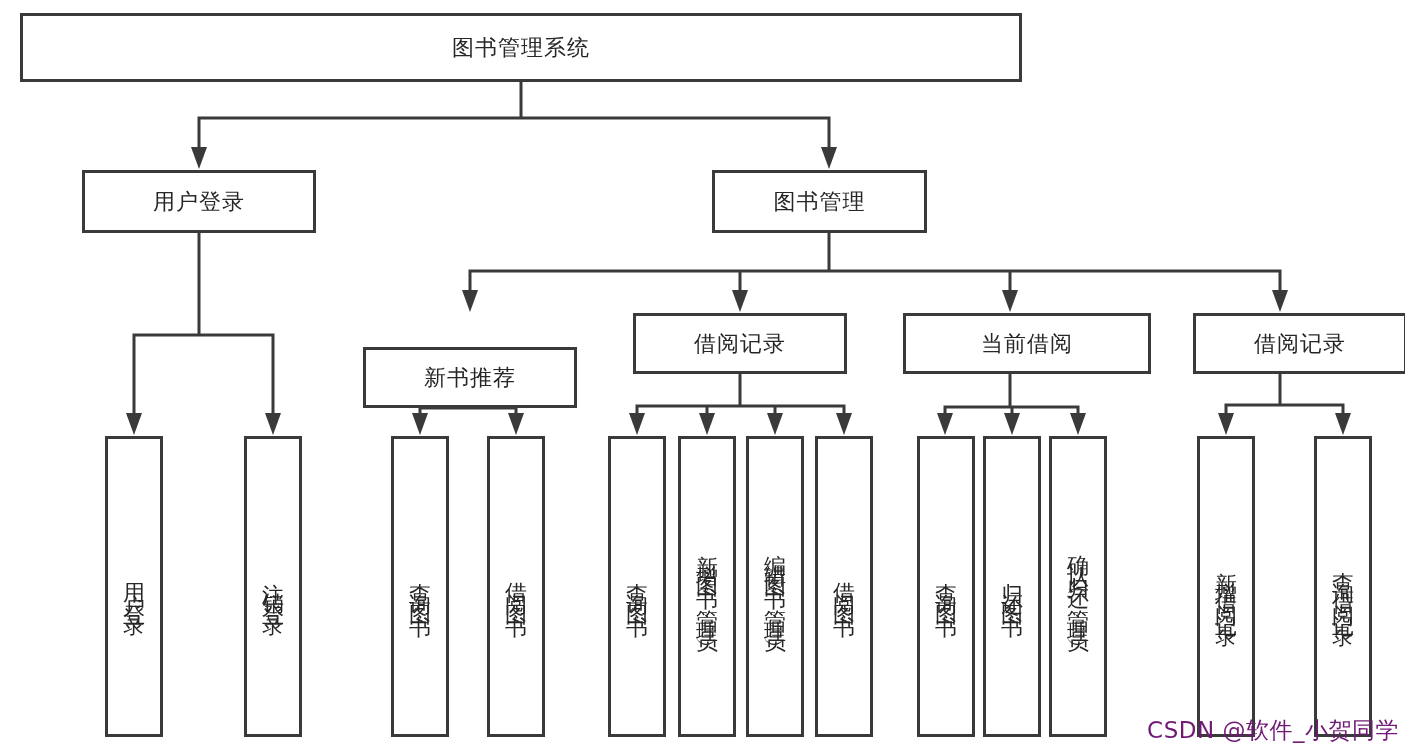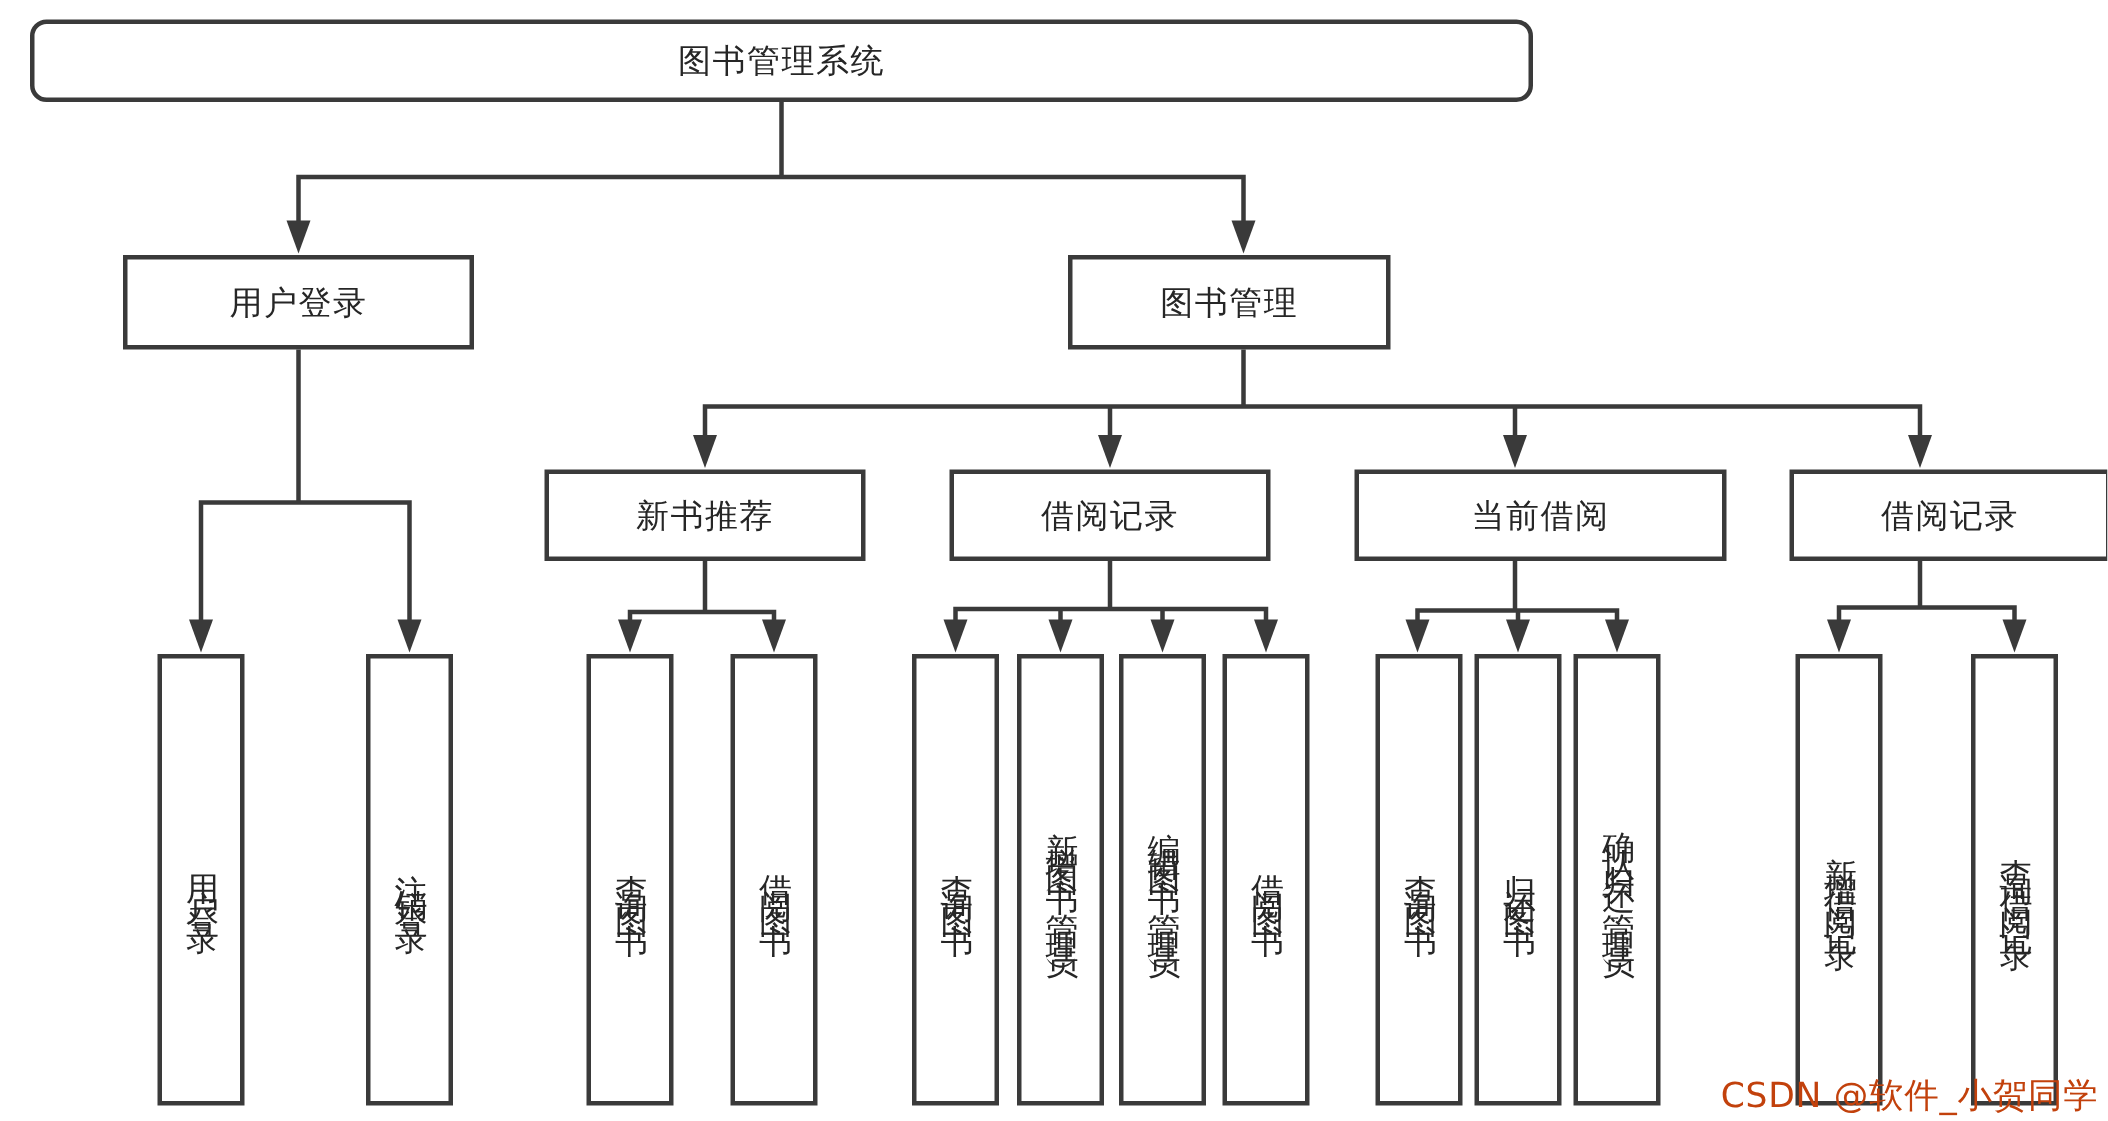--- a/index.html
+++ b/index.html
@@ -38,41 +38,41 @@
     border: 3px solid #3a3a3a;
     background: #ffffff;
     display: flex;
     align-items: center;
     justify-content: center;
     z-index: 2;
     font-size: 22px;
     letter-spacing: 1px;
     white-space: nowrap;
   }
-  .hbox.root   { left: 20px;   top: 13px;  width: 1002px; height: 55px; border-radius: 11px; }
+  .hbox.root   { left: 20px;   top: 13px;  width: 1002px; height: 69px; }
   .hbox.lvl2   { top: 170px; height: 63px; }
   .hbox.lvl3   { top: 313px; height: 61px; }
   .vbox {
     top: 436px;
     width: 58px;
     height: 301px;
     writing-mode: vertical-rl;
     text-orientation: mixed;
     font-size: 22px;
     letter-spacing: 11px;
     white-space: nowrap;
   }
   .watermark {
     position: absolute;
     right: 6px;
     top: 715px;
     z-index: 3;
     font-size: 23px;
     letter-spacing: 0.5px;
-    color: #c2410c;
+    color: #701a75;
   }
 </style>
 </head>
 <body>
 
 <div class="canvas">
 
   <svg class="edges" width="1405" height="747" viewBox="0 0 1405 747">
     <g>
       <path d="M521 66 L521 118 M199 118 L829 118 M199 118 L199 149 M829 118 L829 149"></path>
@@ -114,21 +114,21 @@
       <polygon points="1218,413 1234,413 1226,435"></polygon>
       <polygon points="1335,413 1351,413 1343,435"></polygon>
     </g>
   </svg>
 
   <div class="node hbox root">图书管理系统</div>
 
   <div class="node hbox lvl2" style="left:82px;width:234px;">用户登录</div>
   <div class="node hbox lvl2" style="left:712px;width:215px;">图书管理</div>
 
-  <div class="node hbox lvl3" style="left:363px;width:214px;">新书推荐</div>
+  <div class="node hbox lvl3" style="left:363px;width:214px;margin-top:34px;">新书推荐</div>
   <div class="node hbox lvl3" style="left:633px;width:214px;">借阅记录</div>
   <div class="node hbox lvl3" style="left:903px;width:248px;">当前借阅</div>
   <div class="node hbox lvl3" style="left:1173px;width:214px;margin-left:20px;">借阅记录</div>
 
   <div class="node vbox" style="left:105px;">用户登录</div>
   <div class="node vbox" style="left:244px;">注销登录</div>
 
   <div class="node vbox" style="left:391px;">查询图书</div>
   <div class="node vbox" style="left:487px;">借阅图书</div>
 

